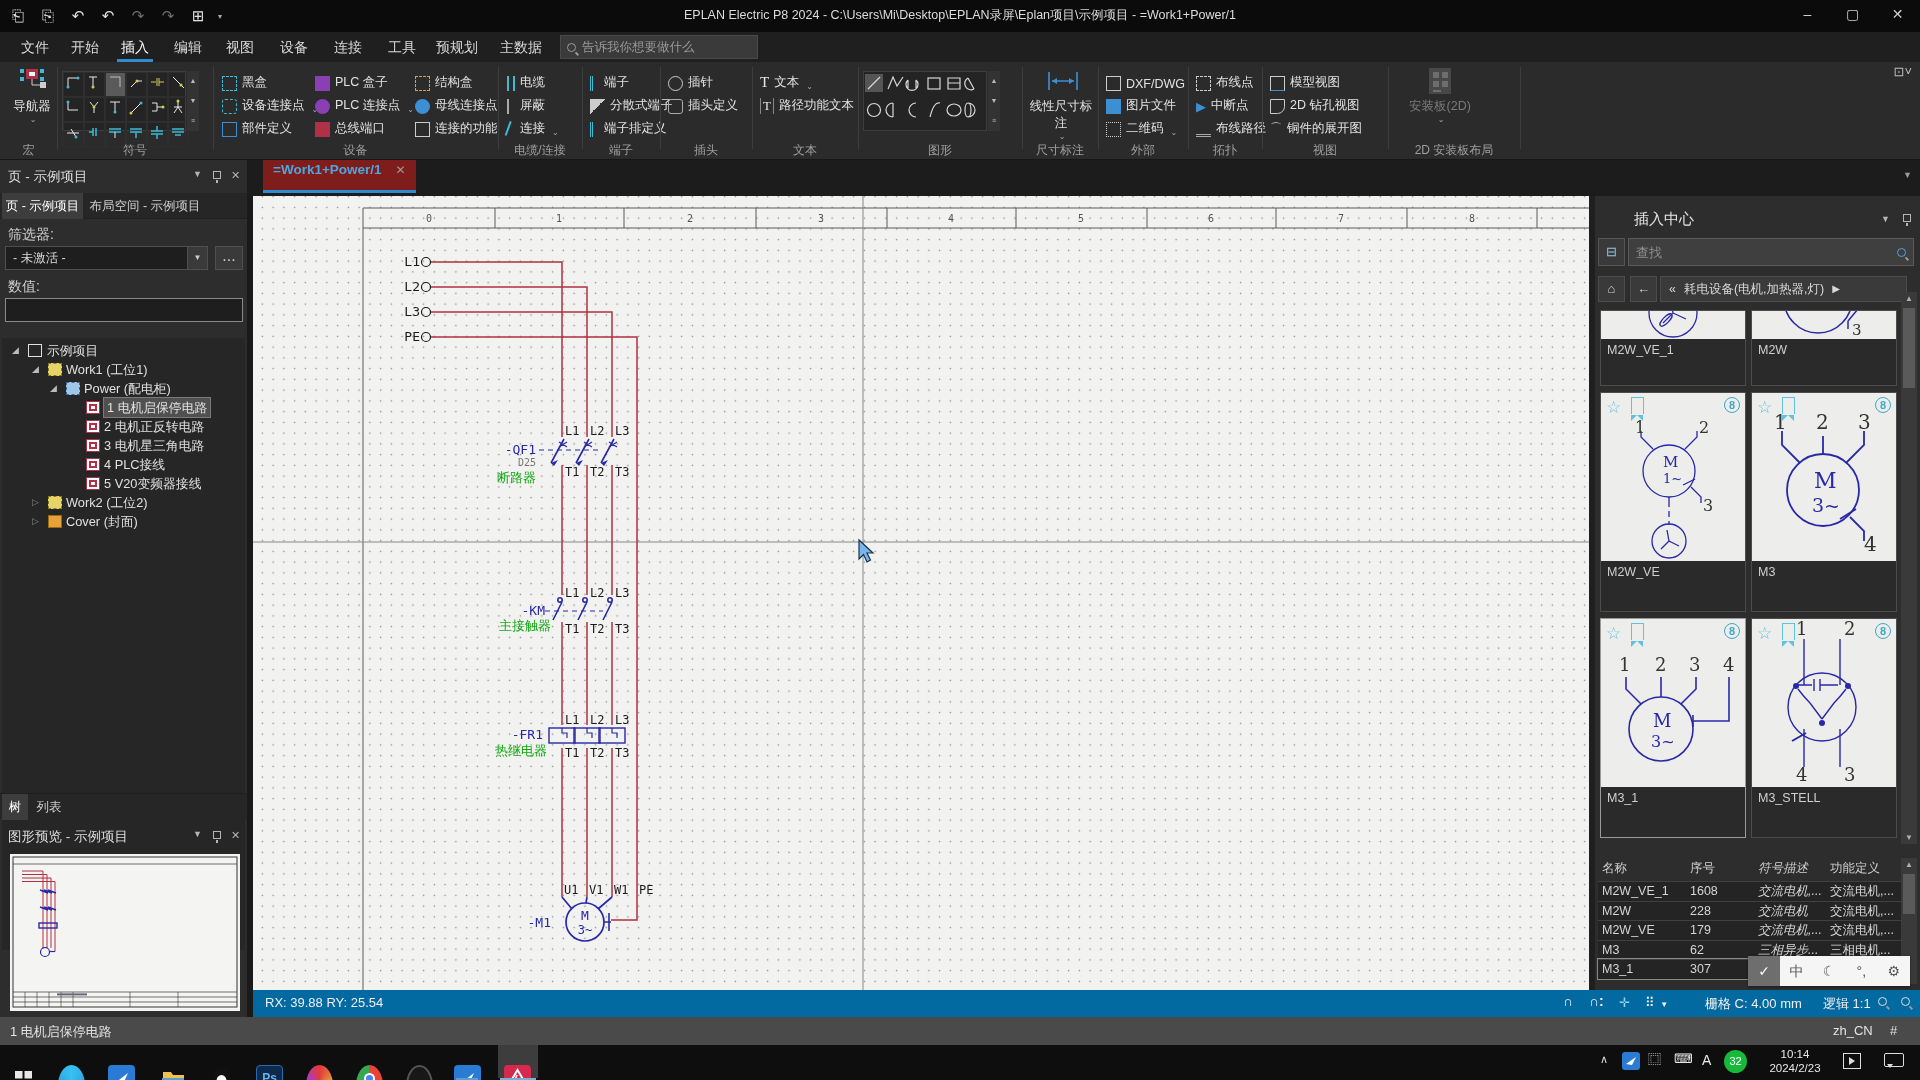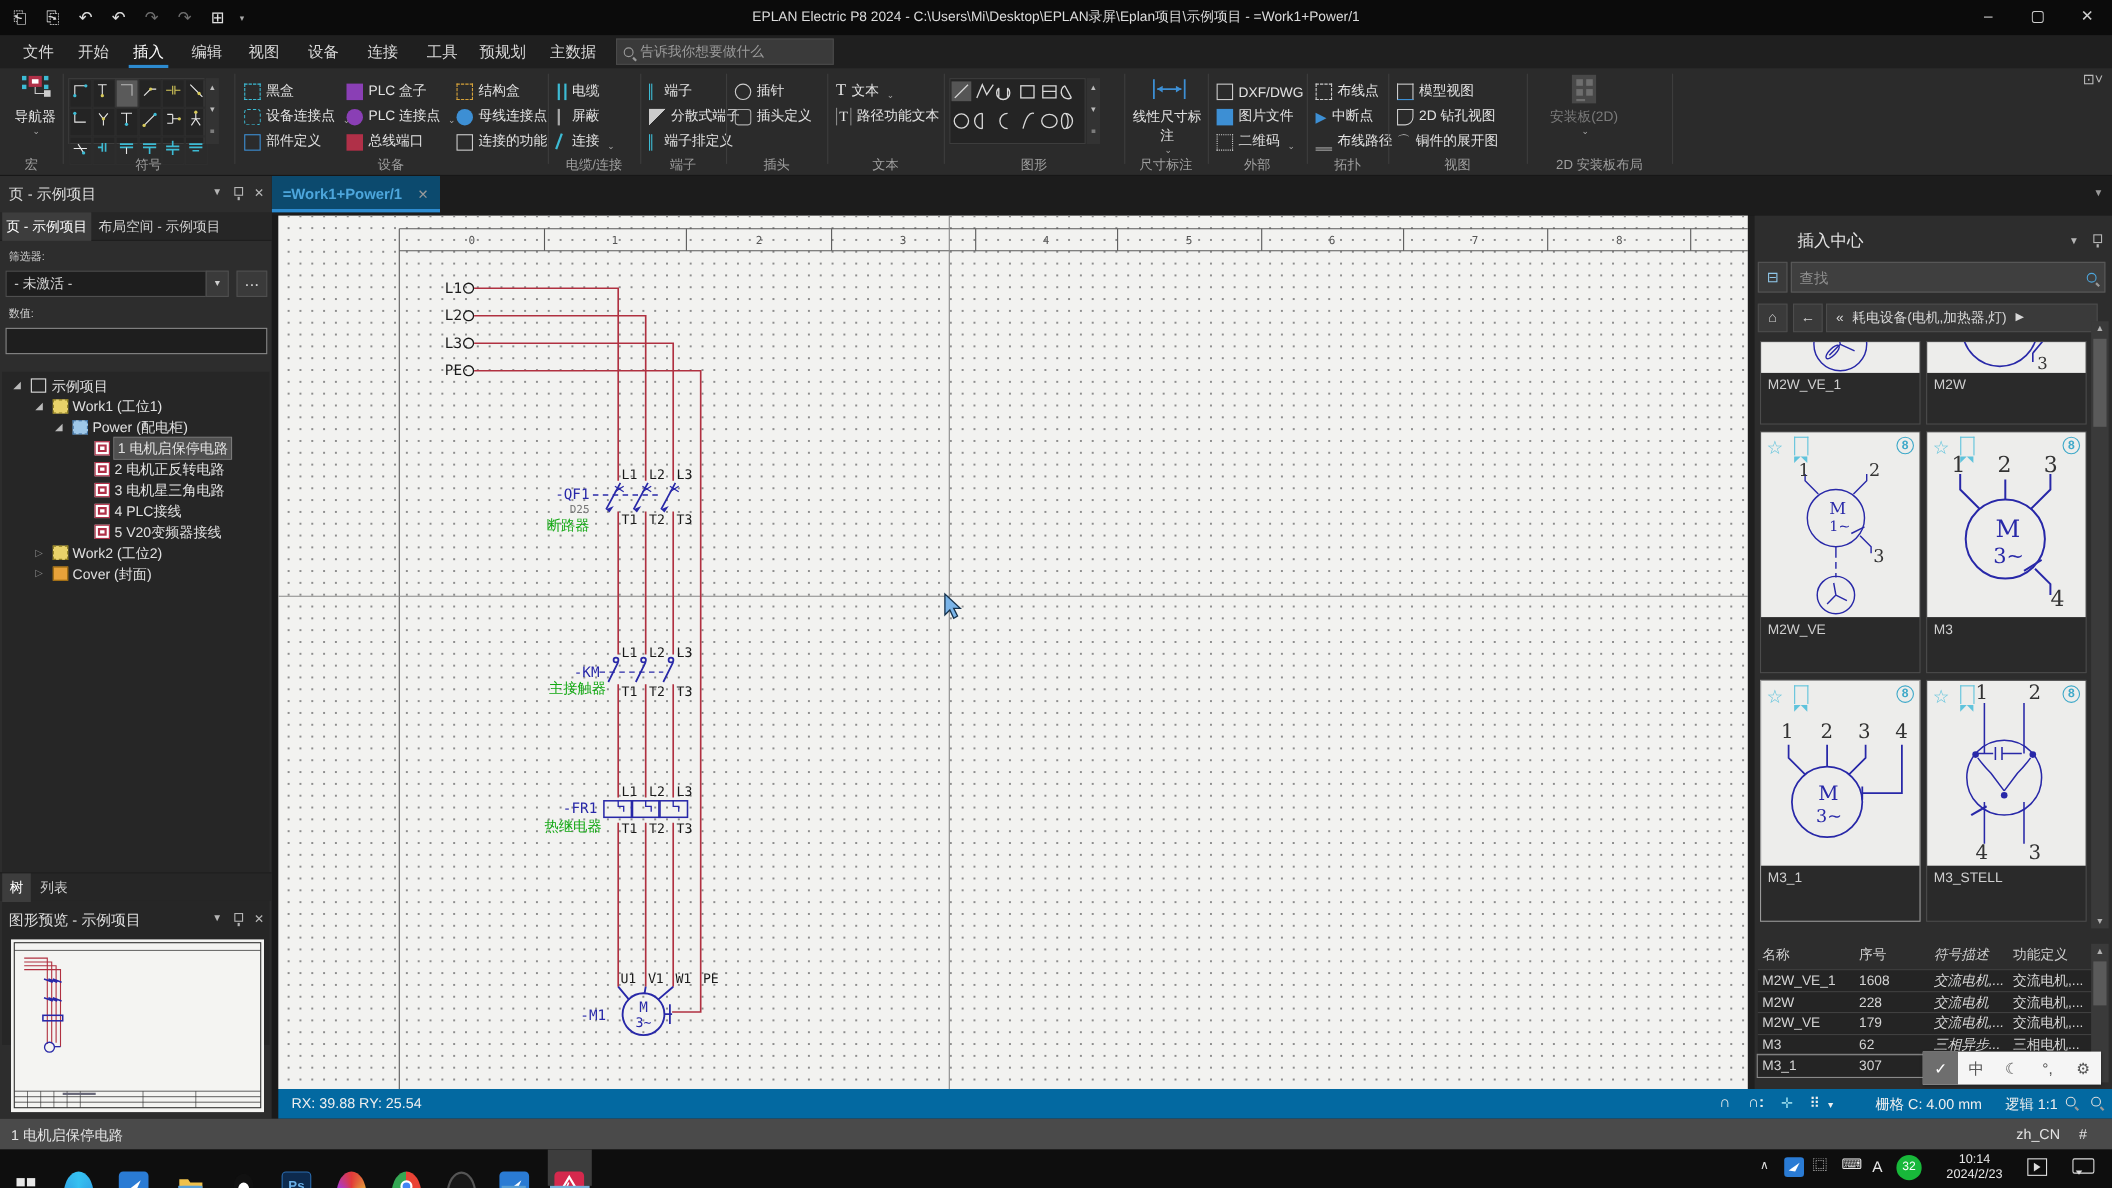--- a/index.html
+++ b/index.html
@@ -38,35 +38,35 @@
   .ric { width:15px; height:15px; display:inline-block; flex:none; position:relative; }
   .symgrid { position:absolute; left:62px; top:9px; width:124px; height:60px; background:#242424; border:1px solid #3d3d3d; display:grid; grid-template-columns:repeat(6,1fr); }
   .symcell { border:0.5px solid #2e2e2e; position:relative; }
   .symcell.hl { background:#5a5a5a; }
   .symscroll { position:absolute; left:187px; top:9px; width:12px; height:60px; background:#333; color:#bbb; font-size:7px; text-align:center; line-height:20px; }
   .shapegrid { position:absolute; left:863px; top:9px; width:124px; height:60px; background:#242424; border:1px solid #3d3d3d; }
   .disab { color:#7a7a7a !important; }
 
   
   #doctabbar { left:247px; top:160px; width:1673px; height:36px; background:#1c1c1c; }
-  #doctab { position:absolute; left:0; top:0; height:33px; padding:0 10px; color:#4da6dc; font-size:13.5px; font-weight:bold; line-height:33px; background:#0c4a6e; }
+  #doctab { position:absolute; left:16px; top:0; height:33px; padding:0 10px; color:#4da6dc; font-size:13.5px; font-weight:bold; line-height:19px; background:#7f1d1d; }
   #doctab .x { color:#9a9a9a; font-weight:normal; margin-left:14px; font-size:12px; }
   #doctab::after { content:""; position:absolute; left:0; right:0; bottom:0; height:3px; background:#2d8bd0; }
 
   
   #leftpanel { left:0; top:160px; width:247px; height:857px; background:#2d2d2d; }
   .phead { position:absolute; left:0; width:100%; height:32px; color:#dedede; font-size:13.5px; }
   .phead .t { position:absolute; left:8px; top:8px; }
   .pico { position:absolute; top:9px; color:#b5b5b5; font-size:11px; }
   .pin { width:8px; height:8px; border:1.2px solid #b5b5b5; display:inline-block; position:relative; top:0px; }
   .pin::after { content:""; position:absolute; left:2.4px; top:8px; width:1.2px; height:3px; background:#b5b5b5; }
   .ltabs { position:absolute; left:0; top:33px; width:100%; height:26px; background:#262626; border-bottom:1px solid #1f1f1f; }
   .ltab { position:absolute; top:0; height:26px; line-height:26px; font-size:12.5px; color:#cfcfcf; text-align:center; }
   .ltab.active { background:#3d3d3d; color:#fff; }
-  .flabel { position:absolute; left:8px; font-size:10px; color:#cfcfcf; }
+  .flabel { position:absolute; left:8px; font-size:14px; color:#cfcfcf; }
   .fbox { position:absolute; background:#1e1e1e; border:1px solid #4f4f4f; color:#d8d8d8; font-size:12.5px; line-height:22px; padding-left:7px; }
   .fbtn { position:absolute; background:#3a3a3a; border:1px solid #4f4f4f; color:#cfcfcf; text-align:center; }
   #tree { position:absolute; left:2px; top:178px; width:243px; height:612px; background:#262626; overflow:hidden; }
   .titem { position:absolute; height:19px; line-height:19px; font-size:12.8px; color:#e0e0e0; white-space:nowrap; }
   .titem .exp { position:absolute; font-size:9px; color:#bbb; top:0px; }
   .ticon { position:absolute; width:14px; height:13px; top:3px; }
   .tlabel { position:absolute; top:0; }
   .tsel { background:#505050; outline:1px solid #7a7a7a; }
   .btabs { position:absolute; left:0; top:633px; width:100%; height:26px; background:#262626; border-top:1px solid #1f1f1f; }
   #previewhead { top:660px; }

